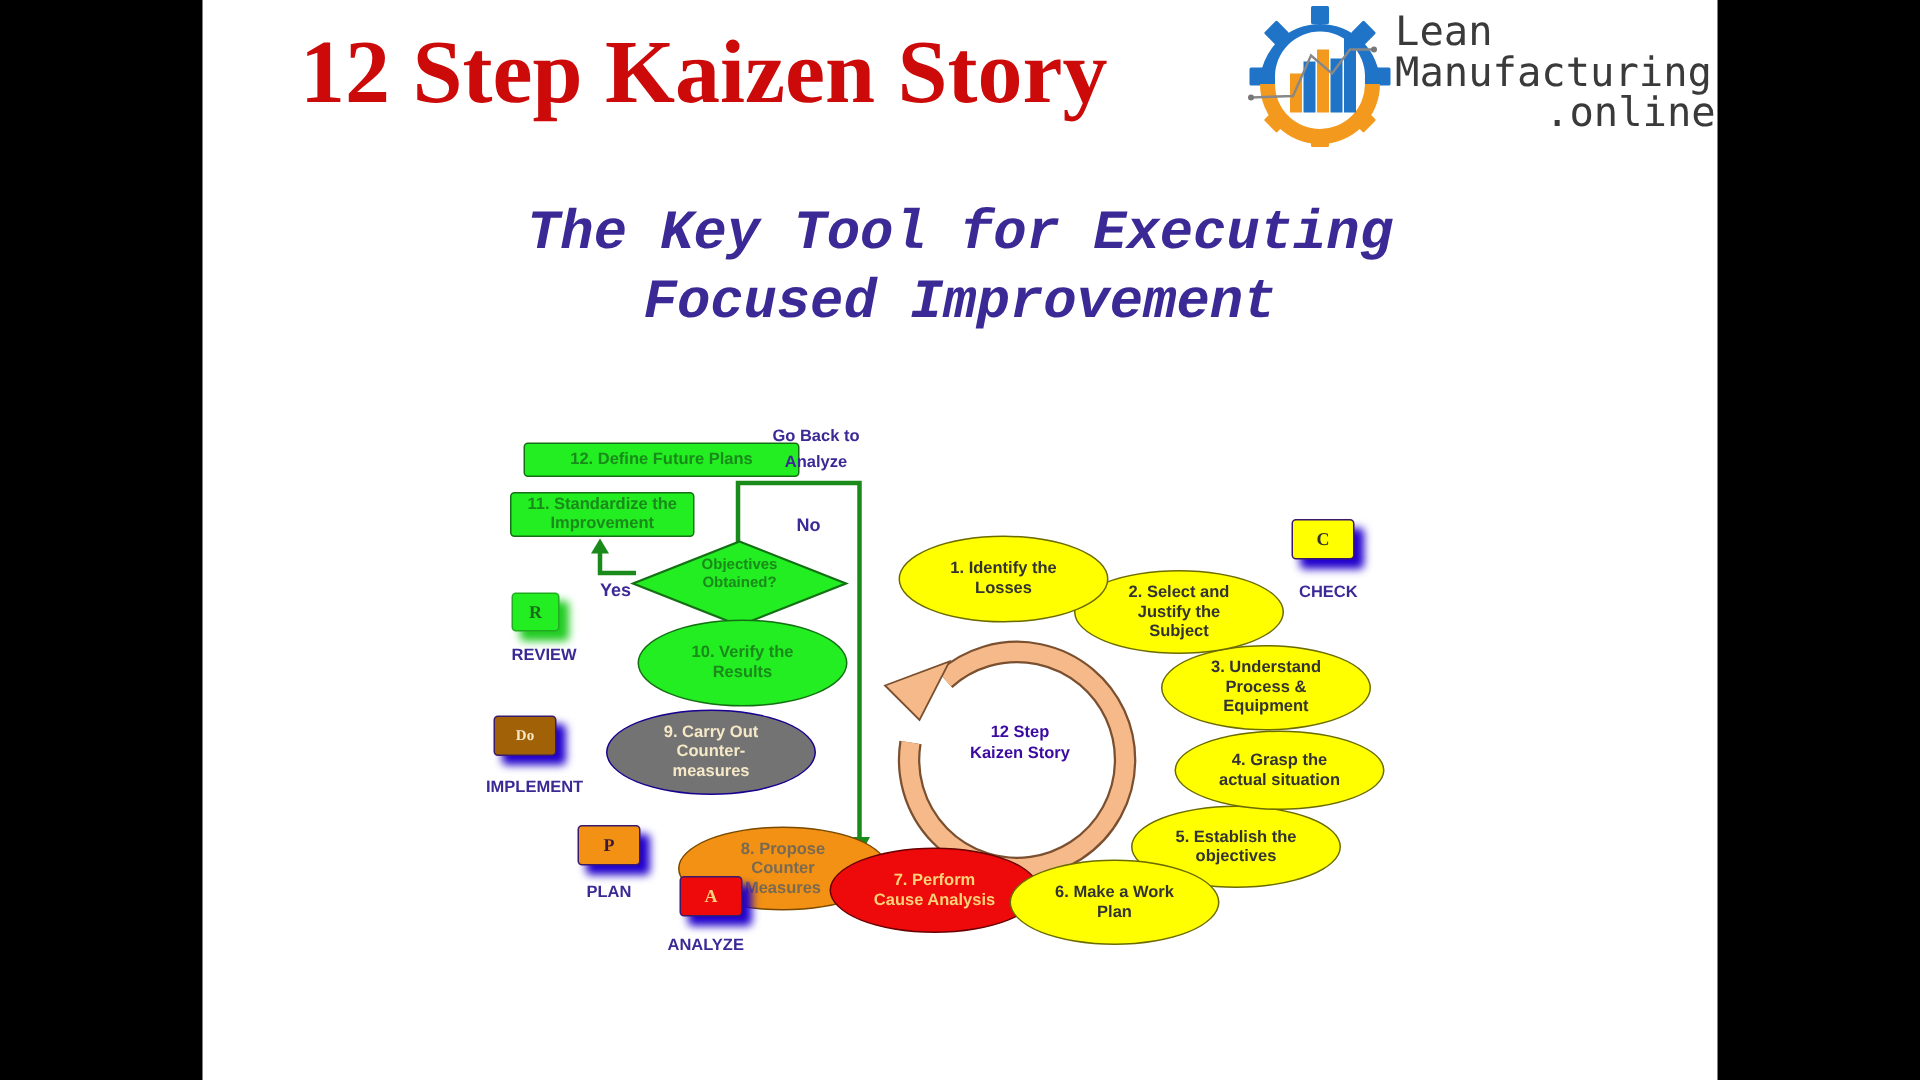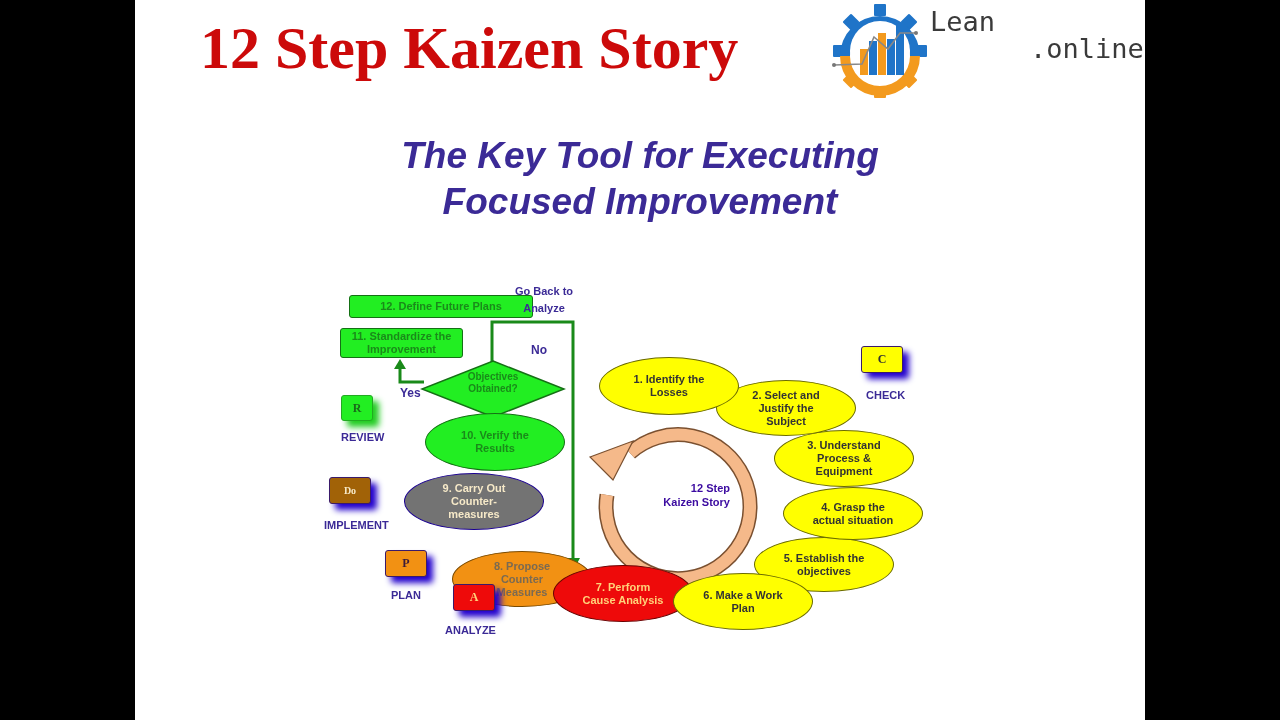--- a/index.html
+++ b/index.html
@@ -1,33 +1,33 @@
 <!DOCTYPE html>
 <html><head>
 <meta charset="utf-8">
 <style>
   html, body { margin:0; padding:0; }
   body { width:1280px; height:720px; background:#000; position:relative; overflow:hidden; font-family:"Liberation Sans", sans-serif; }
   .slide { position:absolute; left:135px; top:0; width:1010px; height:720px; background:#fff; }
   .abs { position:absolute; }
   .main-title { position:absolute; left:200px; top:12px; font-family:"Liberation Serif", serif; font-weight:bold; font-size:60px; color:#cc0a0a; letter-spacing:0px; line-height:72px; white-space:nowrap; }
-  .subtitle { position:absolute; left:300px; top:133px; width:680px; text-align:center; font-family:Liberation Sans, sans-serif; font-weight:bold; font-style:italic; font-size:37px; line-height:46px; color:#3b2a96; }
+  .subtitle { position:absolute; left:300px; top:133px; width:680px; text-align:center; font-family:Liberation Mono, monospace; font-weight:bold; font-style:italic; font-size:37px; line-height:46px; color:#3b2a96; }
   .logo-text { position:absolute; left:930px; top:8px; font-family:"DejaVu Sans Mono", "Liberation Mono", monospace; font-size:27px; line-height:27px; color:#3a3a3a; }
   .logo-text div { white-space:nowrap; }
   .ell { position:absolute; border-radius:50%; border:1.5px solid #5a5a10; display:flex; align-items:center; justify-content:center; text-align:center; font-weight:bold; font-size:11px; line-height:13px; box-sizing:border-box; white-space:pre-line; }
   .yellow { background:#ffff00; color:#333; border-color:#6b6b00; }
   .green { background:#22ee22; color:#1a8a1a; border-color:#157015; }
   .blue { background:#737373; color:#f6e9c8; border-color:#1a0090; }
   .orange { background:#f29113; color:#7a6a52; border-color:#7a4a00; }
   .red { background:#ee0a0a; color:#ffd27a; border-color:#6a0000; }
   .box { position:absolute; background:#22ee22; border:1.5px solid #157015; border-radius:3px; color:#1a8a1a; font-weight:bold; font-size:11px; line-height:13px; text-align:center; display:flex; align-items:center; justify-content:center; box-sizing:border-box; white-space:pre-line; }
   .badge { position:absolute; width:42px; height:27px; border-radius:3px; border:1.5px solid #3a1a6a; box-shadow:6px 6px 6px #2200cc; font-family:"Liberation Serif", serif; font-weight:bold; font-size:12px; display:flex; align-items:center; justify-content:center; box-sizing:border-box; }
   .badge-label { position:absolute; font-weight:bold; font-size:11px; color:#3b2a96; white-space:nowrap; }
   .purple-label { position:absolute; font-weight:bold; color:#3b2a96; white-space:nowrap; text-align:center; }
-  .center-label { position:absolute; left:630px; top:481px; width:100px; text-align:right; font-weight:bold; font-size:11px; line-height:14px; color:#3b0aa0; white-space:pre-line; }
+  .center-label { position:absolute; left:630px; top:481px; width:100px; text-align:center; font-weight:bold; font-size:11px; line-height:14px; color:#3b0aa0; white-space:pre-line; }
 </style>
 </head>
 <body>
 
 <div class="slide"></div>
 
 <div class="main-title">12 Step Kaizen Story</div>
 
 <svg class="abs" style="left:830px;top:2px" width="100" height="98" viewBox="0 0 100 98">
   <g transform="translate(50,49)">
@@ -53,20 +53,21 @@
     <rect x="-2" y="-18" width="8" height="42" fill="#f39a1e"></rect>
     <rect x="7" y="-12" width="8" height="36" fill="#1f74c8"></rect>
     <rect x="16" y="-26" width="8" height="50" fill="#1f74c8"></rect>
     <polyline points="-46,14 -18,13 -6,-14 8,-2 20,-18 36,-18" fill="none" stroke="#888" stroke-width="1.6"></polyline>
     <circle cx="-46" cy="14" r="2" fill="#777"></circle>
     <circle cx="36" cy="-18" r="2" fill="#777"></circle>
   </g>
 </svg>
 <div class="logo-text">
   <div>Lean</div>
+  <div>Manufacturing</div>
   <div style="padding-left:100px">.online</div>
 </div>
 
 <div class="subtitle">
   <div>The Key Tool for Executing</div>
   <div>Focused Improvement</div>
 </div>
 
 <svg class="abs" style="left:585px;top:415px" width="190" height="170" viewBox="0 0 190 170">
   <path d="M 45 38 A 72 72 0 1 1 22 80" fill="none" stroke="#7a5030" stroke-width="15"></path>

